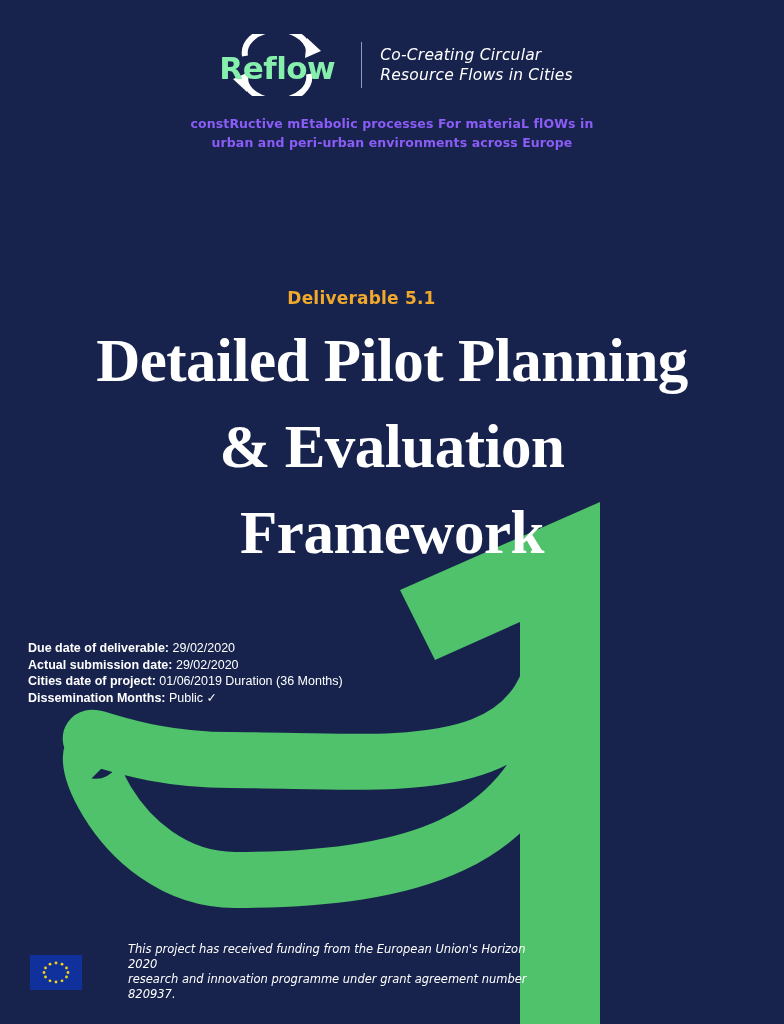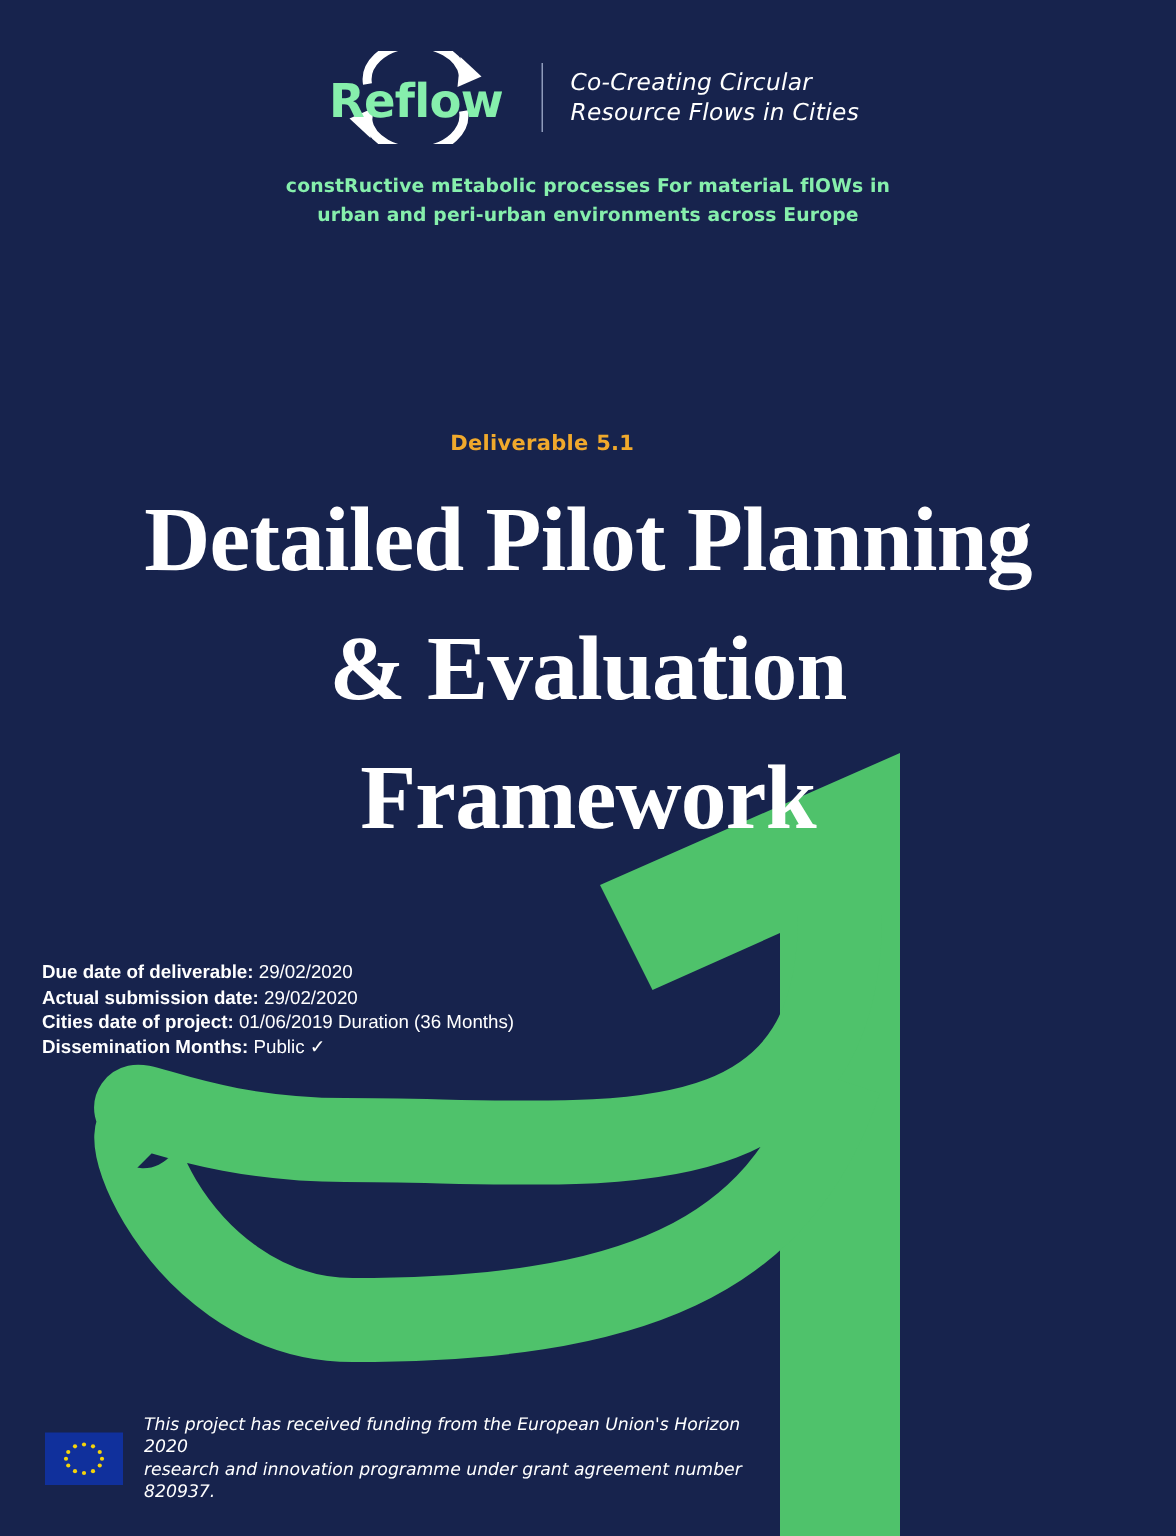--- a/index.html
+++ b/index.html
@@ -71,37 +71,37 @@
     color: #ffffff;
     font-size: 15.5px;
     line-height: 20px;
     text-align: left;
     font-family: "DejaVu Sans", sans-serif;
     letter-spacing: 0.2px;
     font-style: italic;
   }
   .subtitle {
     margin-top: 18px;
-    color: #86efac;
+    color: #8b5cf6;
     font-size: 12.5px;
     line-height: 19px;
     font-weight: bold;
     letter-spacing: 0.1px;
     font-family: "DejaVu Sans", sans-serif;
   }
 
   
   .deliverable-no {
     position: absolute;
     top: 288px;
     left: 0;
     width: 723px;
     text-align: center;
     color: #f0a92c;
-    font-size: 14px;
+    font-size: 17px;
     font-weight: bold;
     letter-spacing: 0.2px;
     font-family: "DejaVu Sans", sans-serif;
   }
   .main-title {
     position: absolute;
     top: 318px;
     left: 0;
     width: 784px;
     text-align: center;
@@ -153,20 +153,21 @@
     position: relative;
     flex: 0 0 auto;
   }
   .funding-text {
     color: #ffffff;
     font-size: 11.5px;
     line-height: 15px;
     font-style: italic;
     font-family: "DejaVu Sans", sans-serif;
     max-width: 420px;
+    margin-left: 32px;
   }
 </style>
 </head>
 <body>
 
 <div class="page">
 
   <svg class="arrow-art" viewBox="0 0 784 564" aria-hidden="true">
     <path d="M600 42 L400 130 L435 200 L520 162 L520 564 L600 564 Z" fill="#4fc26b"></path>
     <path d="M560 150 C560 330, 400 300, 230 300 C110 300, 60 250, 110 300 C60 250, 110 420, 235 420 C420 420, 520 380, 560 260" fill="none" stroke="#4fc26b" stroke-width="56" stroke-linecap="butt"></path>

